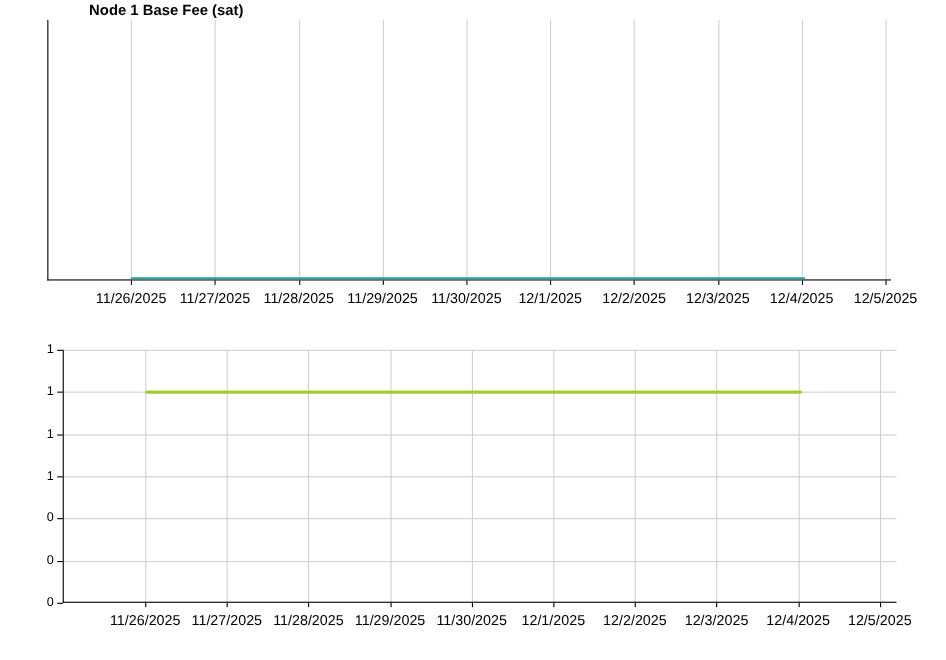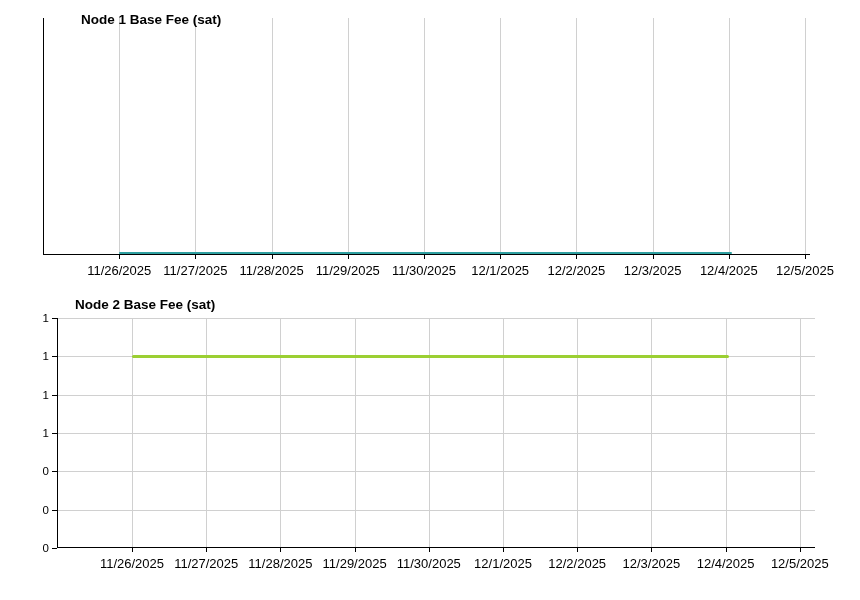--- a/index.html
+++ b/index.html
@@ -11,21 +11,21 @@
     font-family:"Liberation Sans", sans-serif;
     color:#000;
   }
   .chart-title{
     position:absolute;
     font-size:13.5px;
     font-weight:bold;
     white-space:nowrap;
     z-index:4;
   }
-  .t1{left:57px;top:12px;padding-left:24px;}
+  .t1{left:57px;top:2px;padding-left:24px;}
   .t2{left:75px;top:297px;}
   .plot{
     position:absolute;
     box-sizing:border-box;
     border-left:1px solid #000;
     border-bottom:1px solid #000;
     background:transparent;
     z-index:2;
   }
   #plot0{left:43px;top:18px;width:767px;height:237px;}
@@ -51,21 +51,20 @@
   }
   .series-line{position:absolute;z-index:3;border-radius:2px;}
 </style>
 </head>
 <body>
 
 <div class="canvas">
   <div class="chart-title t1">Node 1 Base Fee (sat)</div>
   <div class="plot" id="plot0"></div>
 
-  <div class="chart-title t2">Node 2 Base Fee (sat)</div>
   <div class="plot" id="plot1"></div>
 <div class="gridline-v" style="left: 119.2px; top: 18px; height: 237px; background: rgb(208, 208, 208);"></div>
     <div class="tick-x" style="left: 119.2px; top: 255px;"></div>
     <div class="xlabel" style="left: 119.2px; top: 263px;">11/26/2025</div>
     <div class="gridline-v" style="left: 195.4px; top: 18px; height: 237px; background: rgb(208, 208, 208);"></div>
     <div class="tick-x" style="left: 195.4px; top: 255px;"></div>
     <div class="xlabel" style="left: 195.4px; top: 263px;">11/27/2025</div>
     <div class="gridline-v" style="left: 271.6px; top: 18px; height: 237px; background: rgb(208, 208, 208);"></div>
     <div class="tick-x" style="left: 271.6px; top: 255px;"></div>
     <div class="xlabel" style="left: 271.6px; top: 263px;">11/28/2025</div>

